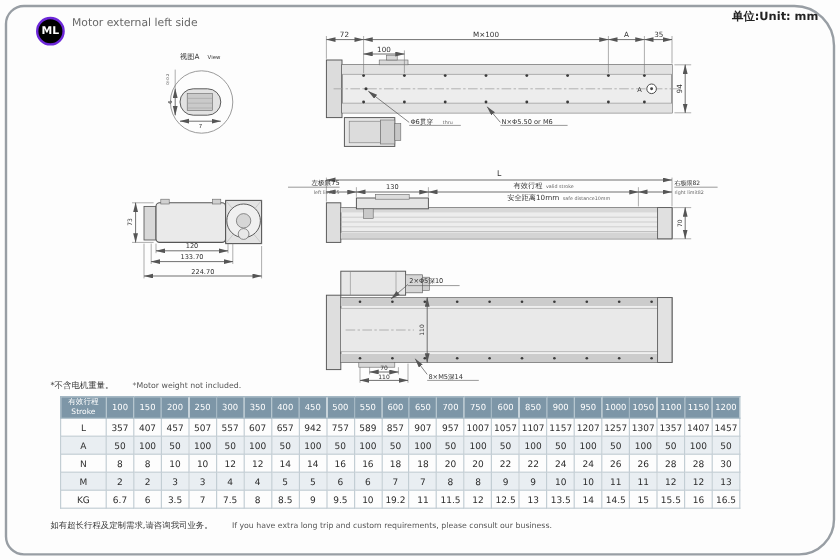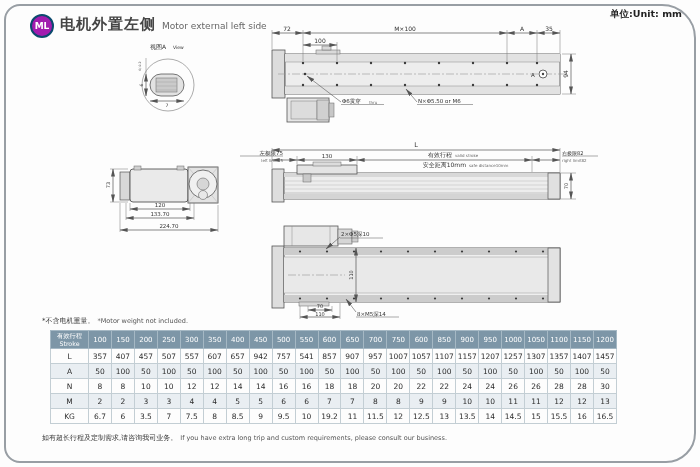--- a/index.html
+++ b/index.html
@@ -1,47 +1,46 @@
 <!DOCTYPE html>
 <html><head>
 <meta charset="utf-8">
 <style>
   *{box-sizing:border-box}
   html,body{margin:0;padding:0}
   body{width:700px;height:467px;position:relative;overflow:hidden;background:#fdfdfd;
        font-family:"DejaVu Sans","Liberation Sans",sans-serif}
   .frame{position:absolute;inset:4px;border:2px solid #989ea4;border-radius:16px 34px 30px 16px;pointer-events:none}
   .badge{position:absolute;left:30px;top:14px;width:24px;height:24px;border-radius:50%;
-         background:#a21caf;border:2px solid #0c4a6e;color:#fff;font-size:9px;font-weight:bold;
+         background:#000000;border:2px solid #6d28d9;color:#fff;font-size:9px;font-weight:bold;
          display:flex;align-items:center;justify-content:center}
   .titles{position:absolute;left:60px;top:15px;display:flex;align-items:baseline;gap:6px}
   .title-zh{font-size:15px;font-weight:bold;color:#454545;letter-spacing:1px}
   .title-en{font-size:9px;color:#666}
   .unit{position:absolute;left:610px;top:8px;font-size:9.5px;color:#222;font-weight:bold}
   svg text{font-family:"DejaVu Sans","Liberation Sans",sans-serif;fill:#333}
   .t6{font-size:6px}.t55{font-size:5.5px}.t5{font-size:5px}.t45{font-size:4.5px}
   .t4{font-size:4px;fill:#666}.t32{font-size:3.2px;fill:#555}.t65{font-size:6.5px}
   .spec-table{position:absolute;left:50px;top:330px;border-collapse:collapse;table-layout:fixed;width:567px}
   .spec-table th,.spec-table td{border:1px solid #c3ced4;text-align:center;padding:0;
         font-size:7.5px;color:#2d2d2d;height:15px;font-weight:normal;overflow:hidden}
   .spec-table thead th{background:#7d96a7;color:#fff;font-size:7px;height:18px;border-color:#a5b8c4}
   .spec-table th.corner{width:38px}
   .spec-table th.corner div{font-size:6.3px;line-height:1.15}
   .spec-table tr.alt td{background:#e9eef2}
   .note{position:absolute;font-size:7px;color:#3a3a3a;white-space:nowrap}
-  .note .en{color:#555;font-size:6.5px;margin-left:3px}
+  .note .en{color:#555;font-size:6.5px;margin-left:16px}
 </style>
 </head>
 <body>
 
 <div class="frame"></div>
 
 <div class="badge">ML</div>
 <div class="titles">
-  <span class="title-zh">电机外置左侧</span>
   <span class="title-en">Motor external left side</span>
 </div>
 <div class="unit">单位:Unit: mm</div>
 
 <svg width="700" height="325" viewBox="0 0 700 325" style="position:absolute;left:0;top:0">
   <defs>
     <marker id="da" markerWidth="8" markerHeight="6" refX="7.6" refY="2" orient="auto-start-reverse" markerUnits="userSpaceOnUse">
       <path d="M0,0 L8,2 L0,4 z" fill="#555"></path>
     </marker>
   </defs>
@@ -319,21 +318,21 @@
         <td>L</td>
         <td>357</td>
         <td>407</td>
         <td>457</td>
         <td>507</td>
         <td>557</td>
         <td>607</td>
         <td>657</td>
         <td>942</td>
         <td>757</td>
-        <td>541</td>
+        <td>589</td>
         <td>857</td>
         <td>907</td>
         <td>957</td>
         <td>1007</td>
         <td>1057</td>
         <td>1107</td>
         <td>1157</td>
         <td>1207</td>
         <td>1257</td>
         <td>1307</td>

